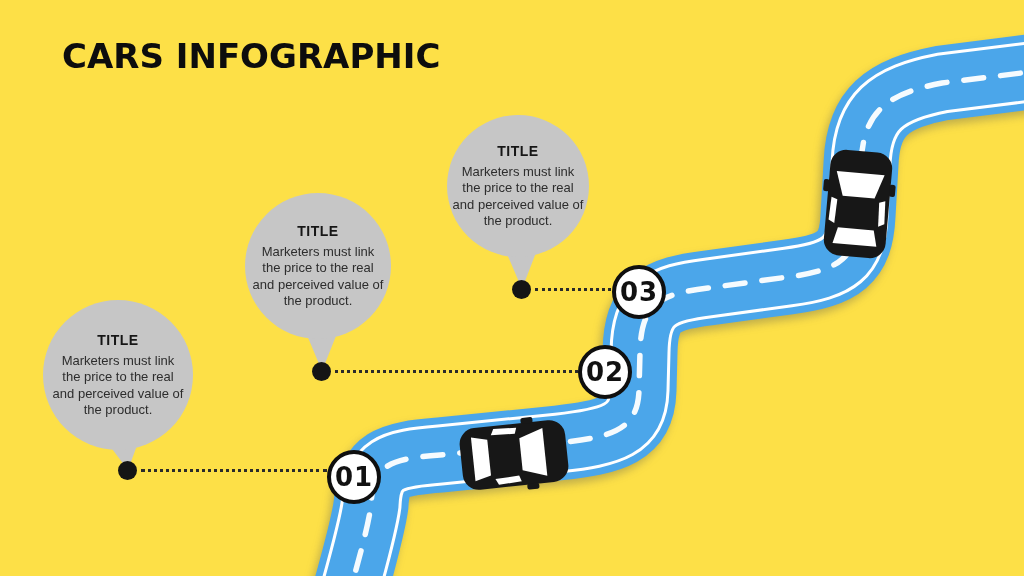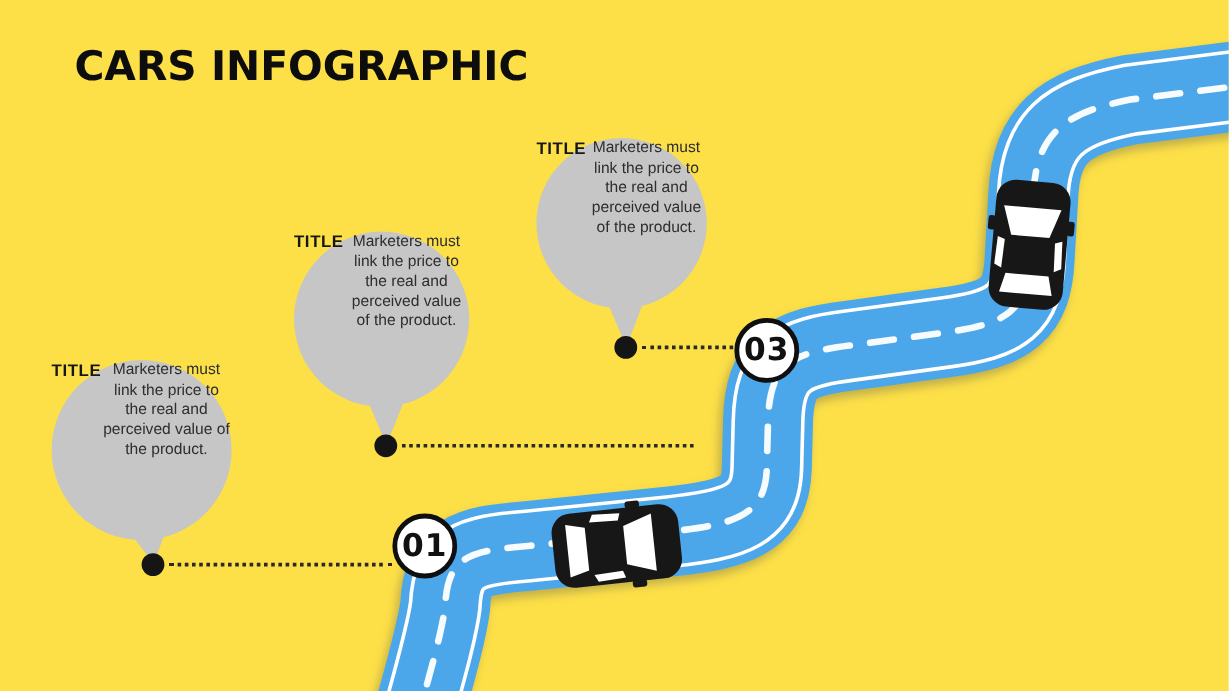--- a/index.html
+++ b/index.html
@@ -38,22 +38,22 @@
   .road-top    { stroke: var(--road-blue); stroke-width: 55; fill: none; }
   .road-dash   { stroke: #ffffff; stroke-width: 5.5; fill: none;
                  stroke-dasharray: 20 17; stroke-linecap: round; opacity: .95; }
   .road-group  { filter: drop-shadow(-3px 5px 4px rgba(80,80,80,.35)); }
   .bubble-tail { fill: var(--bubble-gray); }
   
   .bubble {
     position: absolute;
     border-radius: 50%;
     background: var(--bubble-gray);
-    display: flex; flex-direction: row;
-    justify-content: center;
+    display: flex; flex-direction: column;
+    align-items: center; justify-content: center;
     text-align: center;
     z-index: 2;
   }
   .bubble-1 { left: 43px;  top: 300px; width: 150px; height: 150px; }
   .bubble-2 { left: 245px; top: 193px; width: 146px; height: 146px; }
   .bubble-3 { left: 447px; top: 115px; width: 142px; height: 142px; }
   .bubble-title {
     font-size: 14px; font-weight: bold;
     letter-spacing: .5px; color: #161616;
     margin-bottom: 5px;
@@ -88,21 +88,21 @@
     box-sizing: border-box;
     border: 4px solid #0f0f0f;
     border-radius: 50%;
     background: #ffffff;
     display: flex; align-items: center; justify-content: center;
     font-family: "DejaVu Sans", sans-serif;
     font-weight: bold; font-size: 26px;
     letter-spacing: 1px; color: #111111;
     z-index: 2;
   }
-  .milestone-1 { left: 327px; top: 428px; }
+  .milestone-1 { left: 327px; top: 450px; }
   .milestone-2 { left: 578px; top: 345px; }
   .milestone-3 { left: 612px; top: 265px; }
 </style>
 </head>
 <body>
 
 <div class="stage">
 
   <h1 class="page-title">CARS INFOGRAPHIC</h1>
 
@@ -157,20 +157,21 @@
   <div class="dot dot-1"></div>
   <div class="connector connector-1"></div>
   <div class="milestone milestone-1">01</div>
 
   <div class="bubble bubble-2">
     <div class="bubble-title">TITLE</div>
     <div class="bubble-text">Marketers must link the price to the real and perceived value of the product.</div>
   </div>
   <div class="dot dot-2"></div>
   <div class="connector connector-2"></div>
+  <div class="milestone milestone-2">02</div>
 
   <div class="bubble bubble-3">
     <div class="bubble-title">TITLE</div>
     <div class="bubble-text">Marketers must link the price to the real and perceived value of the product.</div>
   </div>
   <div class="dot dot-3"></div>
   <div class="connector connector-3"></div>
   <div class="milestone milestone-3">03</div>
 
 </div>

